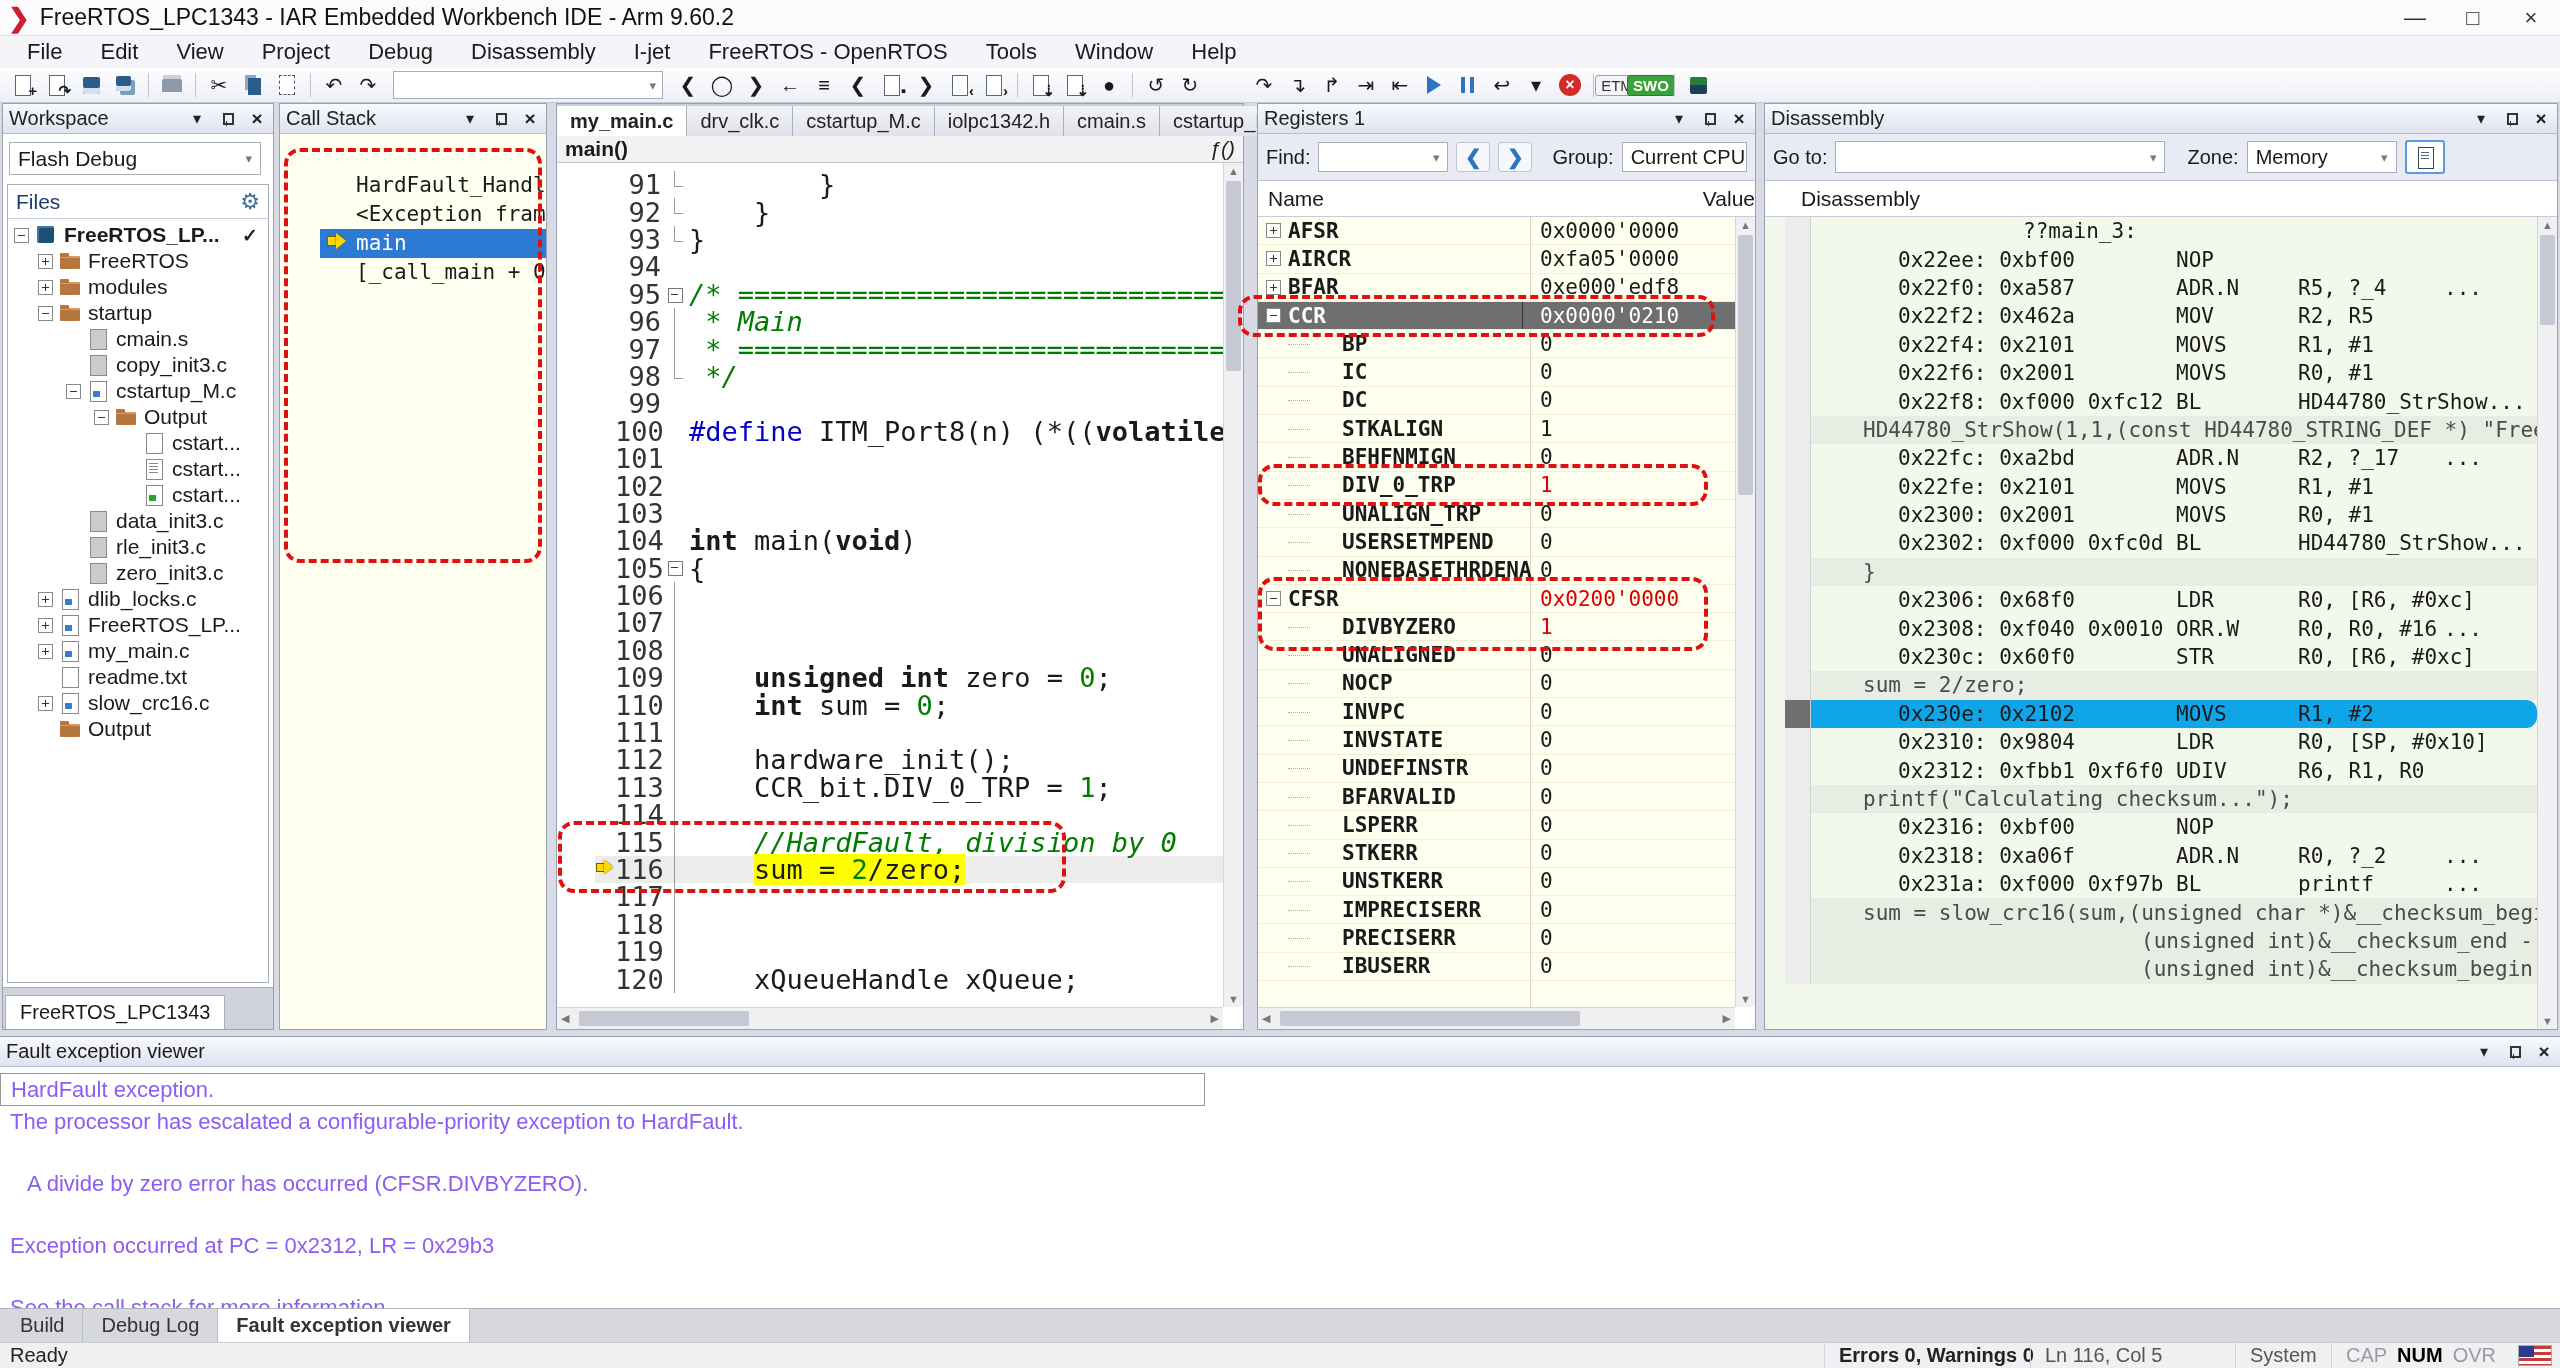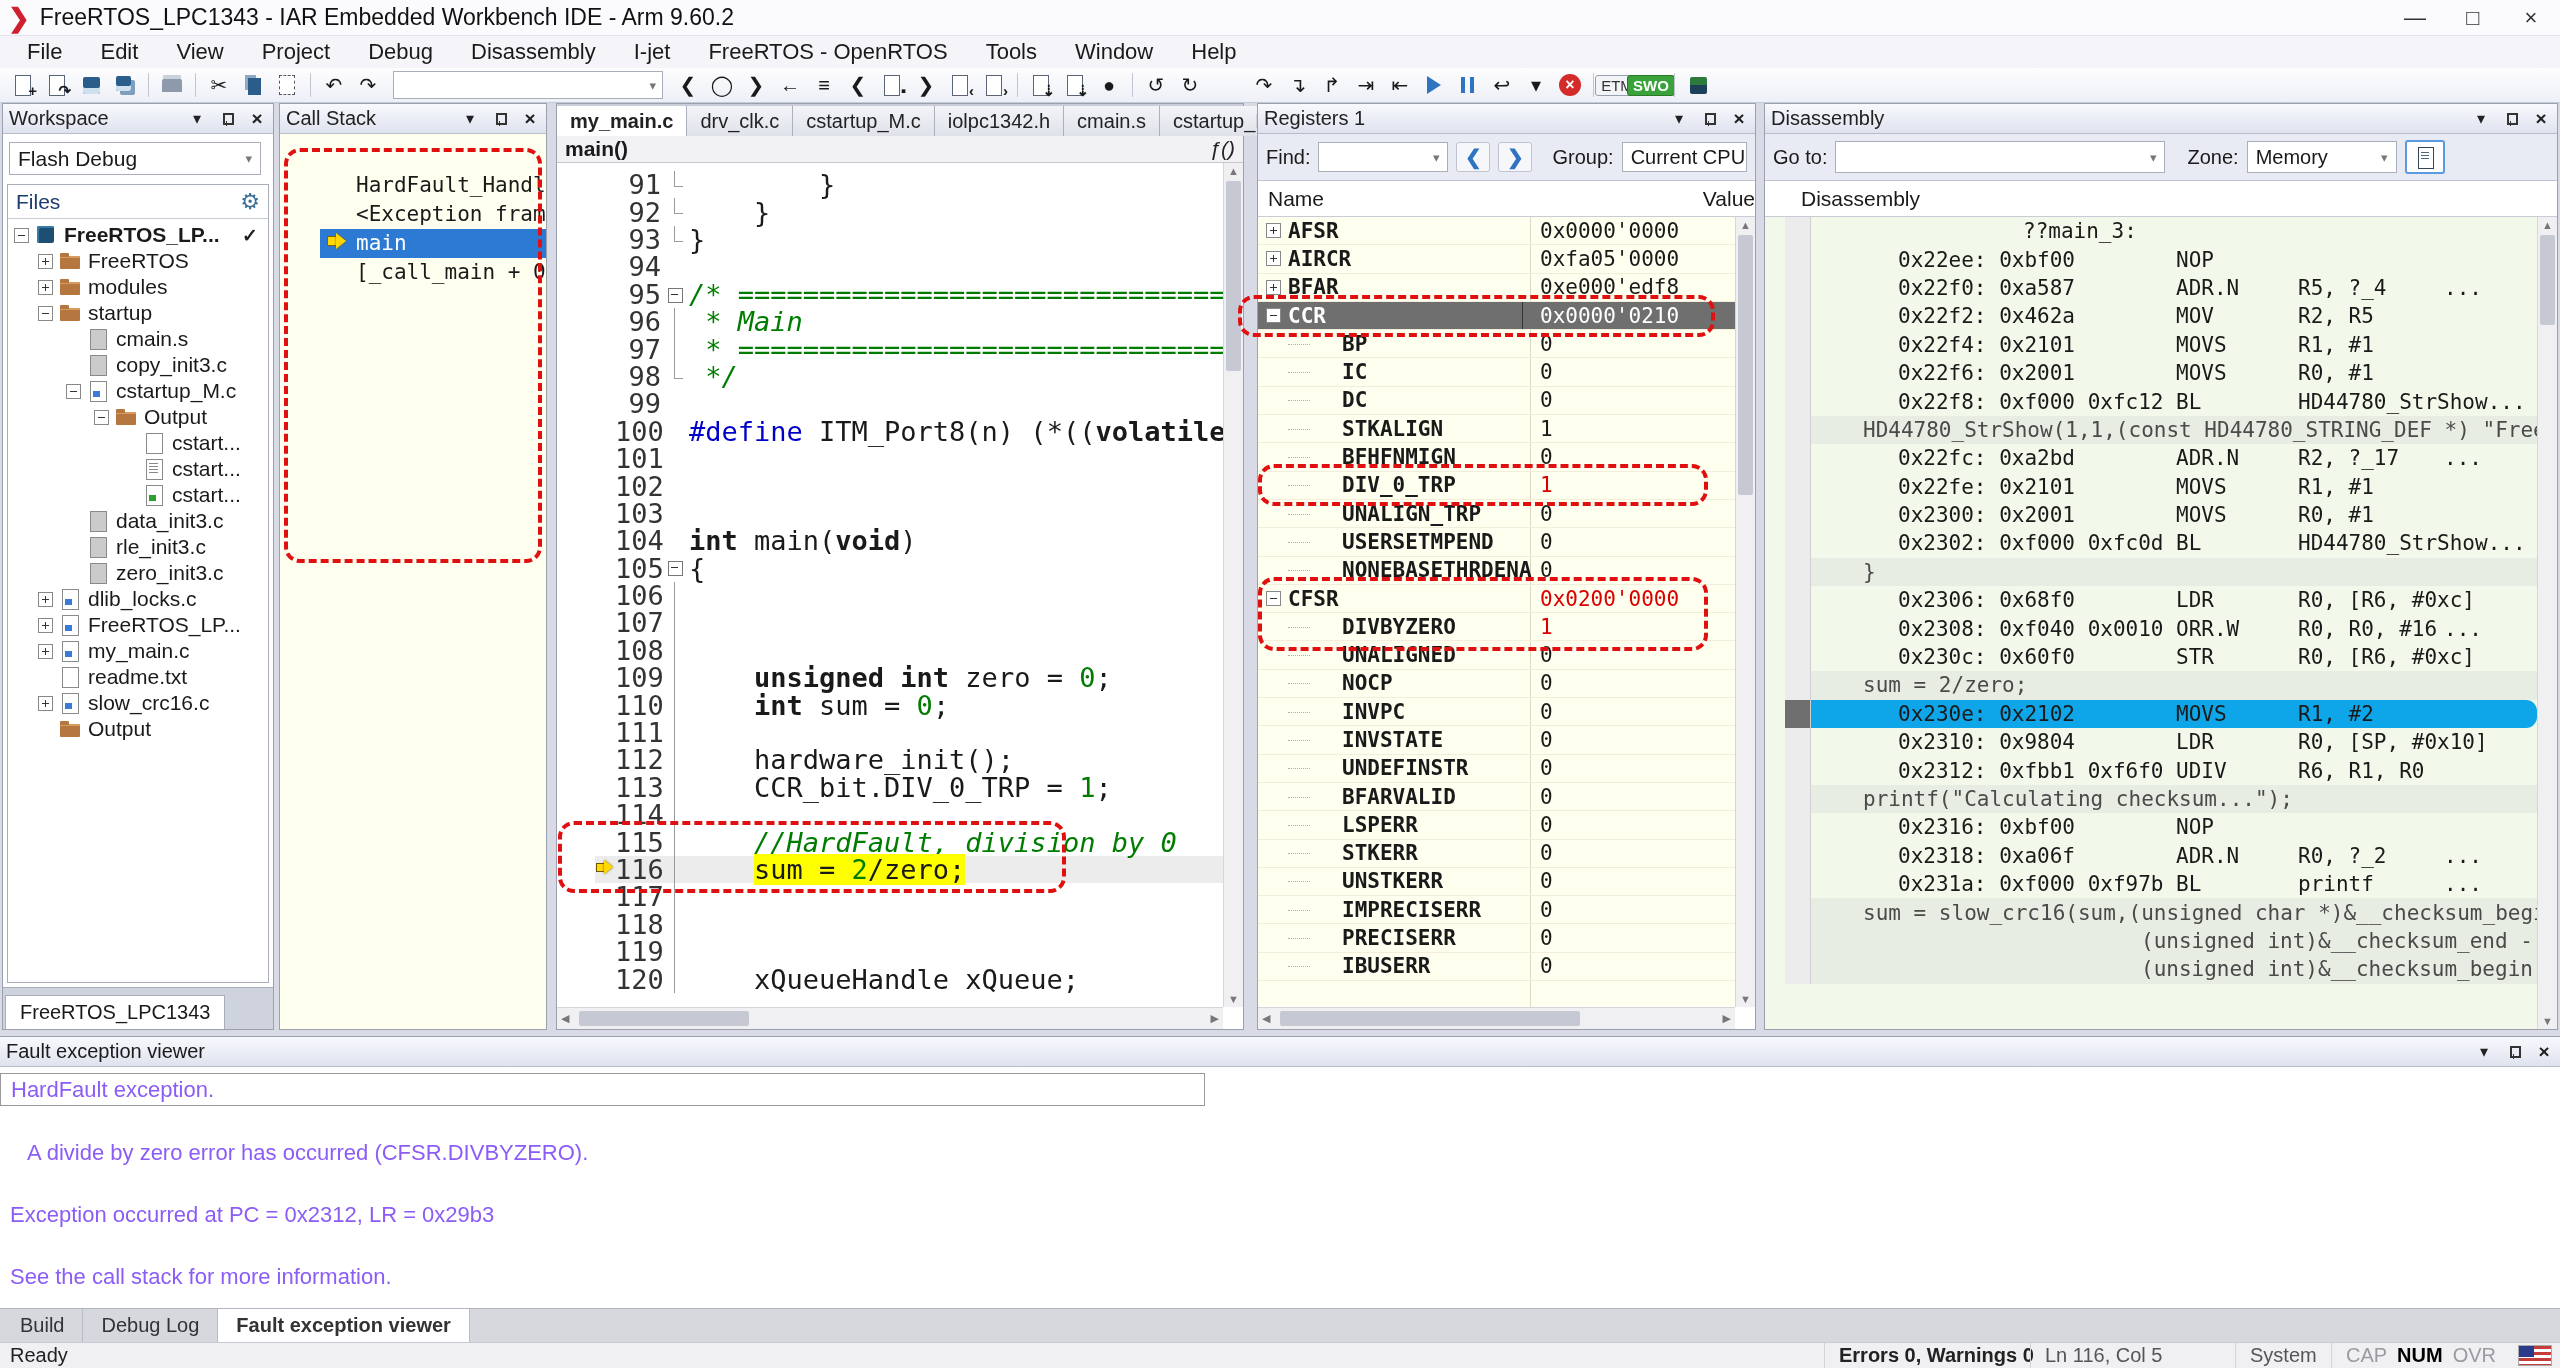--- a/index.html
+++ b/index.html
@@ -1279,20 +1279,21 @@
       <span class="pbtn">▾</span>
       <span class="pbtn">
           <span class="pin-ico"></span>
         </span>
       <span class="pbtn x-ico">×</span>
     </span>
   </div>
   <div class="fv-body">
 
   <div class="fv-line boxed">HardFault exception.</div>
+      <div class="fv-line">The processor has escalated a configurable-priority exception to HardFault.</div>
       <div class="fv-line"></div>
       <div class="fv-line">   A divide by zero error has occurred (CFSR.DIVBYZERO).</div>
       <div class="fv-line"></div>
       <div class="fv-line">Exception occurred at PC = 0x2312, LR = 0x29b3</div>
       <div class="fv-line"></div>
       <div class="fv-line">See the call stack for more information.</div>
     </div>
 </div>
 
 <div class="btabs">

